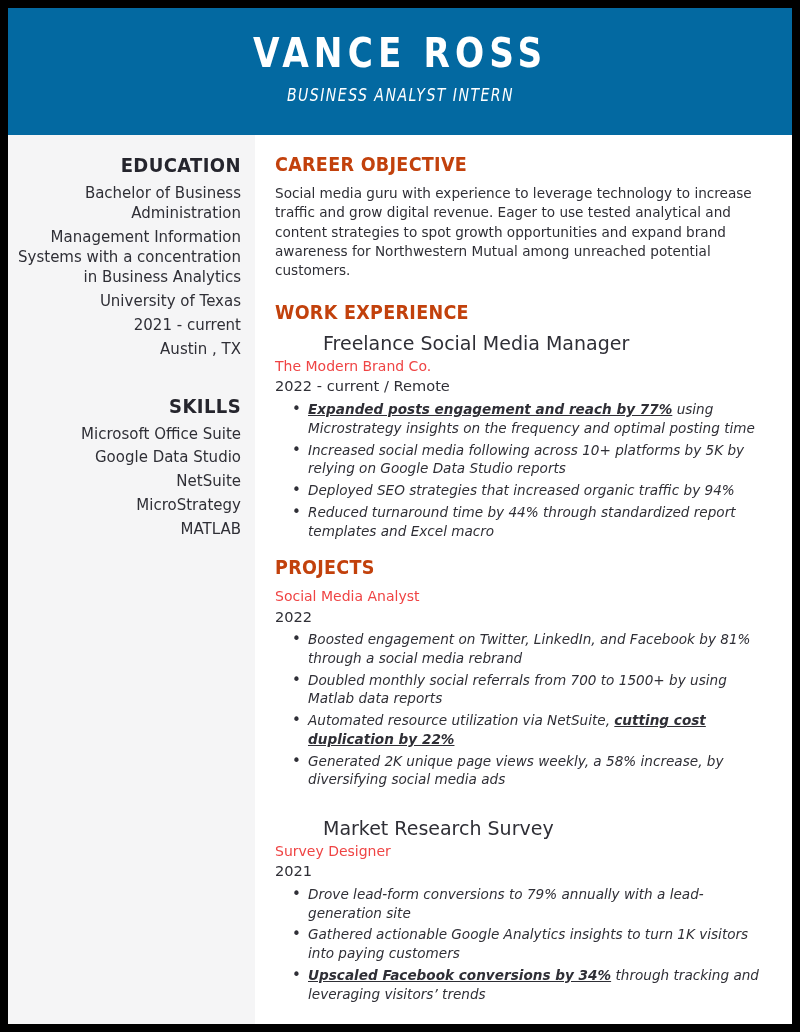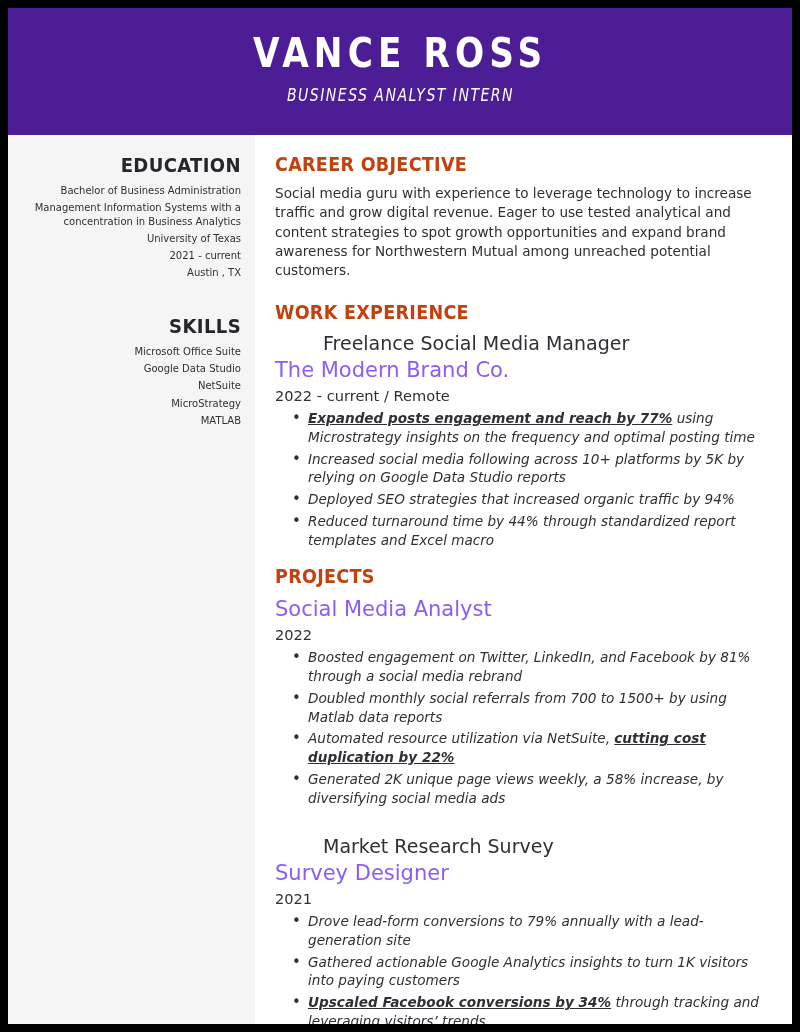--- a/index.html
+++ b/index.html
@@ -20,21 +20,21 @@
     left: 8px;
     top: 8px;
     width: 784px;
     height: 1016px;
     background: #ffffff;
     overflow: hidden;
   }
 
   
   .header {
-    background: #4c1d95;
+    background: #0369a1;
     height: 127px;
     width: 100%;
     display: flex;
     flex-direction: column;
     align-items: center;
     justify-content: center;
     padding-bottom: 6px;
   }
 
   .name {
@@ -86,21 +86,21 @@
     font-weight: 700;
     font-size: 20px;
     color: #25252d;
     letter-spacing: 0.4px;
     margin-bottom: 7px;
   }
 
   .side-block { margin-bottom: 4px; }
 
   .side-line {
-    font-size: 10px;
+    font-size: 15px;
     color: #2f2f36;
     line-height: 1.33;
     margin-bottom: 4px;
   }
 
   .side-gap { height: 30px; }
 
   
   .sec-heading {
     font-family: "DejaVu Sans Condensed", "Liberation Sans Narrow", "Liberation Sans", sans-serif;
@@ -122,22 +122,22 @@
 
   .entry-title {
     font-size: 19px;
     color: #2f2f36;
     line-height: 1.25;
     margin-bottom: 1px;
     margin-left: 48px;
   }
 
   .entry-org {
-    font-size: 21px;
-    color: #8b5cf6;
+    font-size: 14px;
+    color: #ef4444;
     line-height: 1.3;
     margin-bottom: 1px;
   }
 
   .entry-meta {
     font-size: 14.6px;
     color: #2f2f36;
     line-height: 1.35;
     margin-bottom: 2px;
   }

